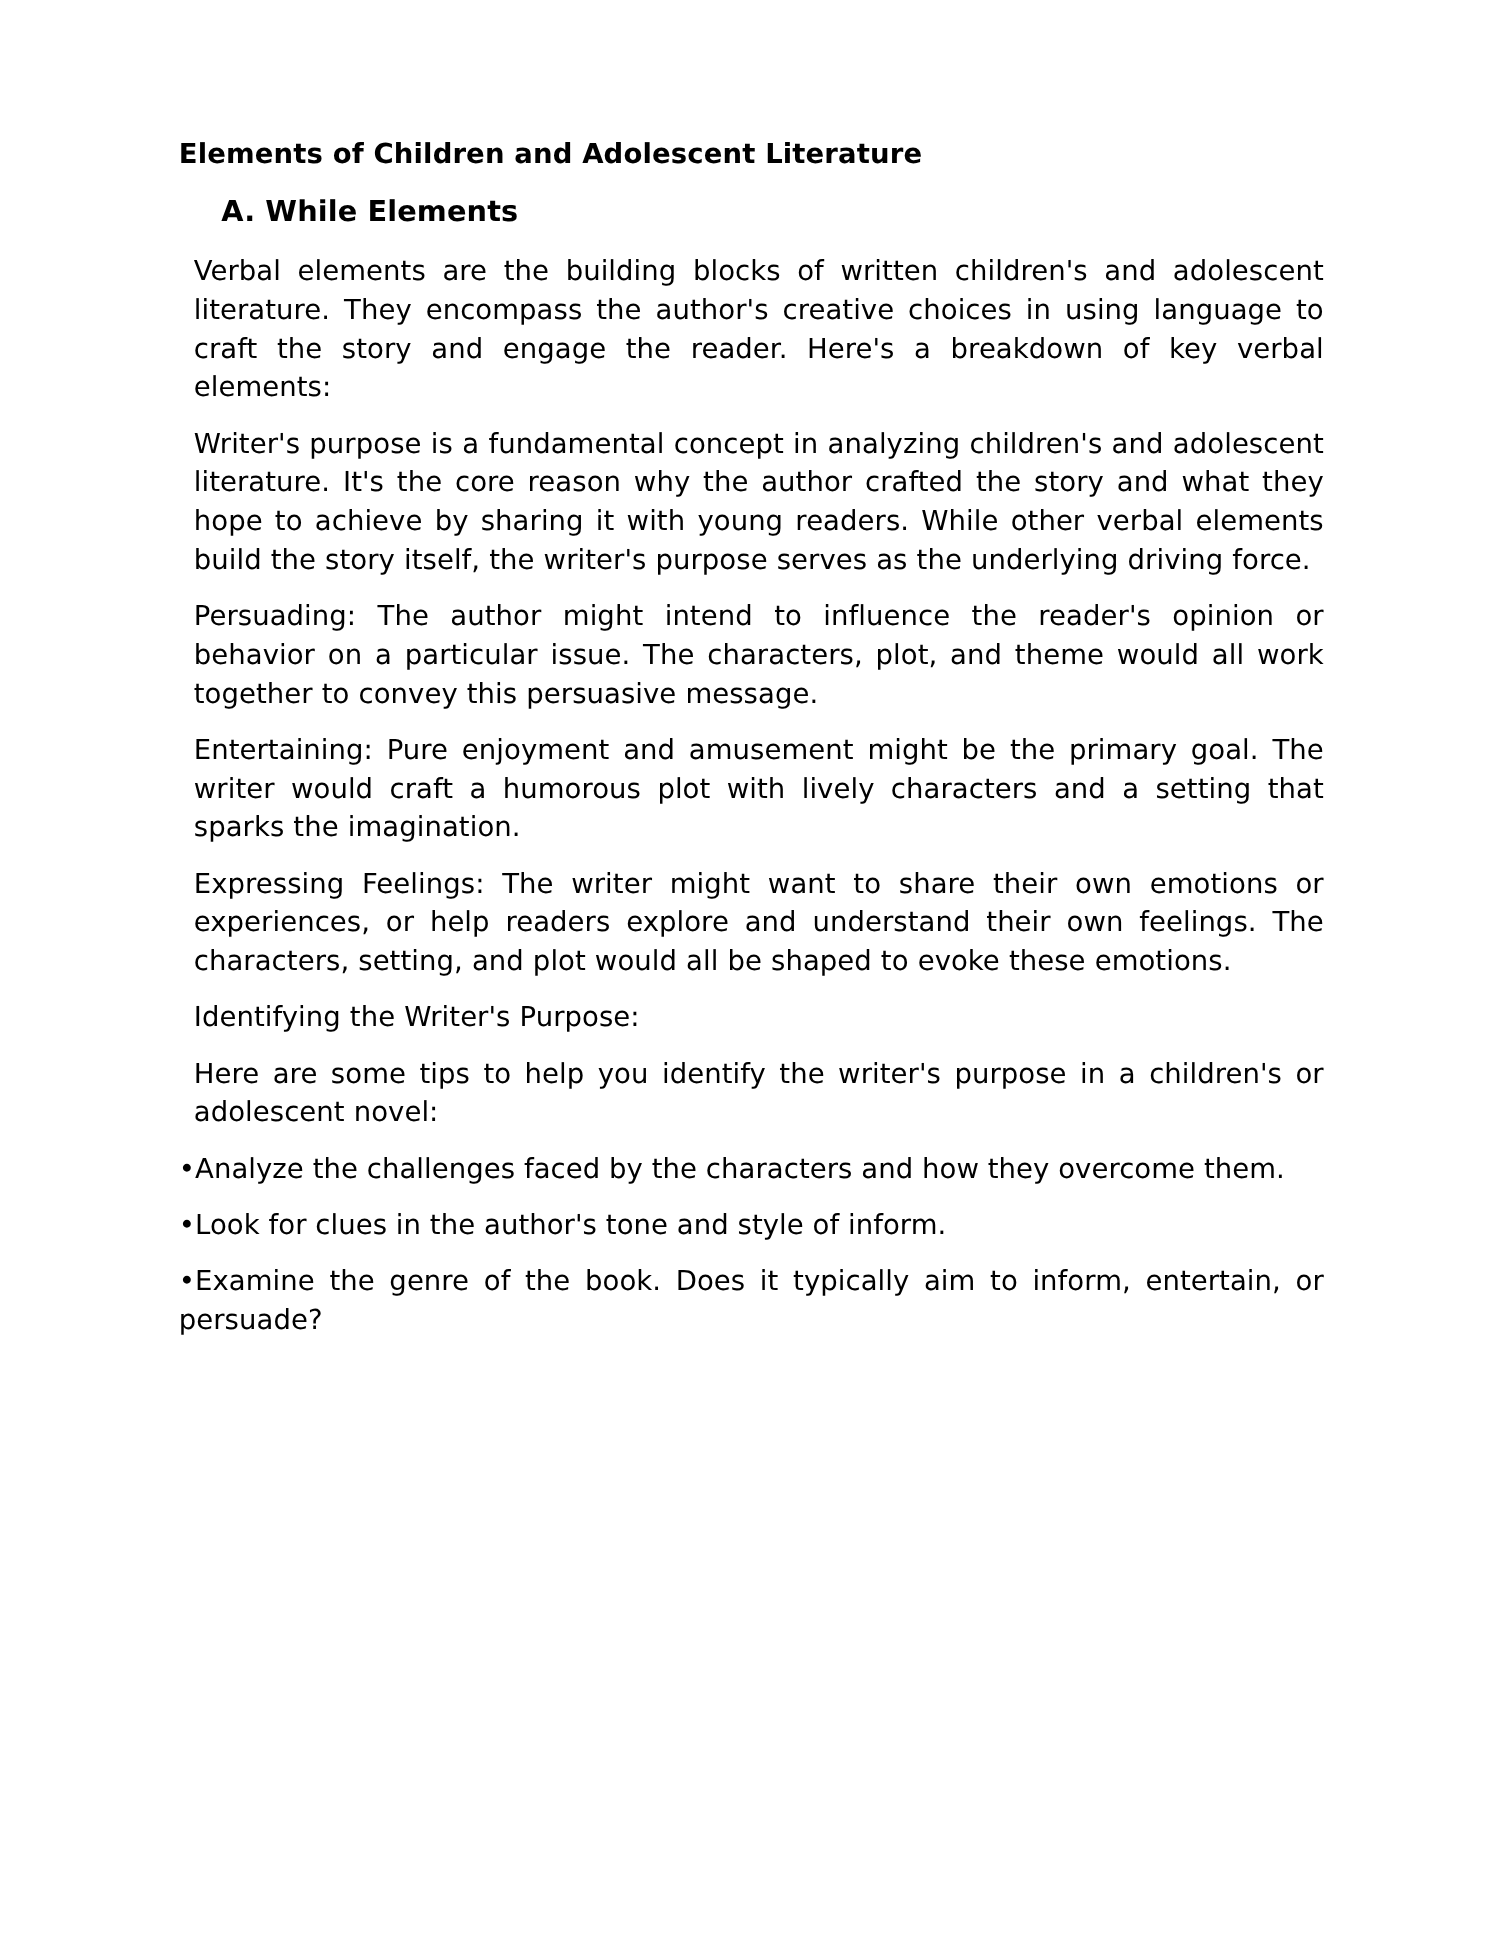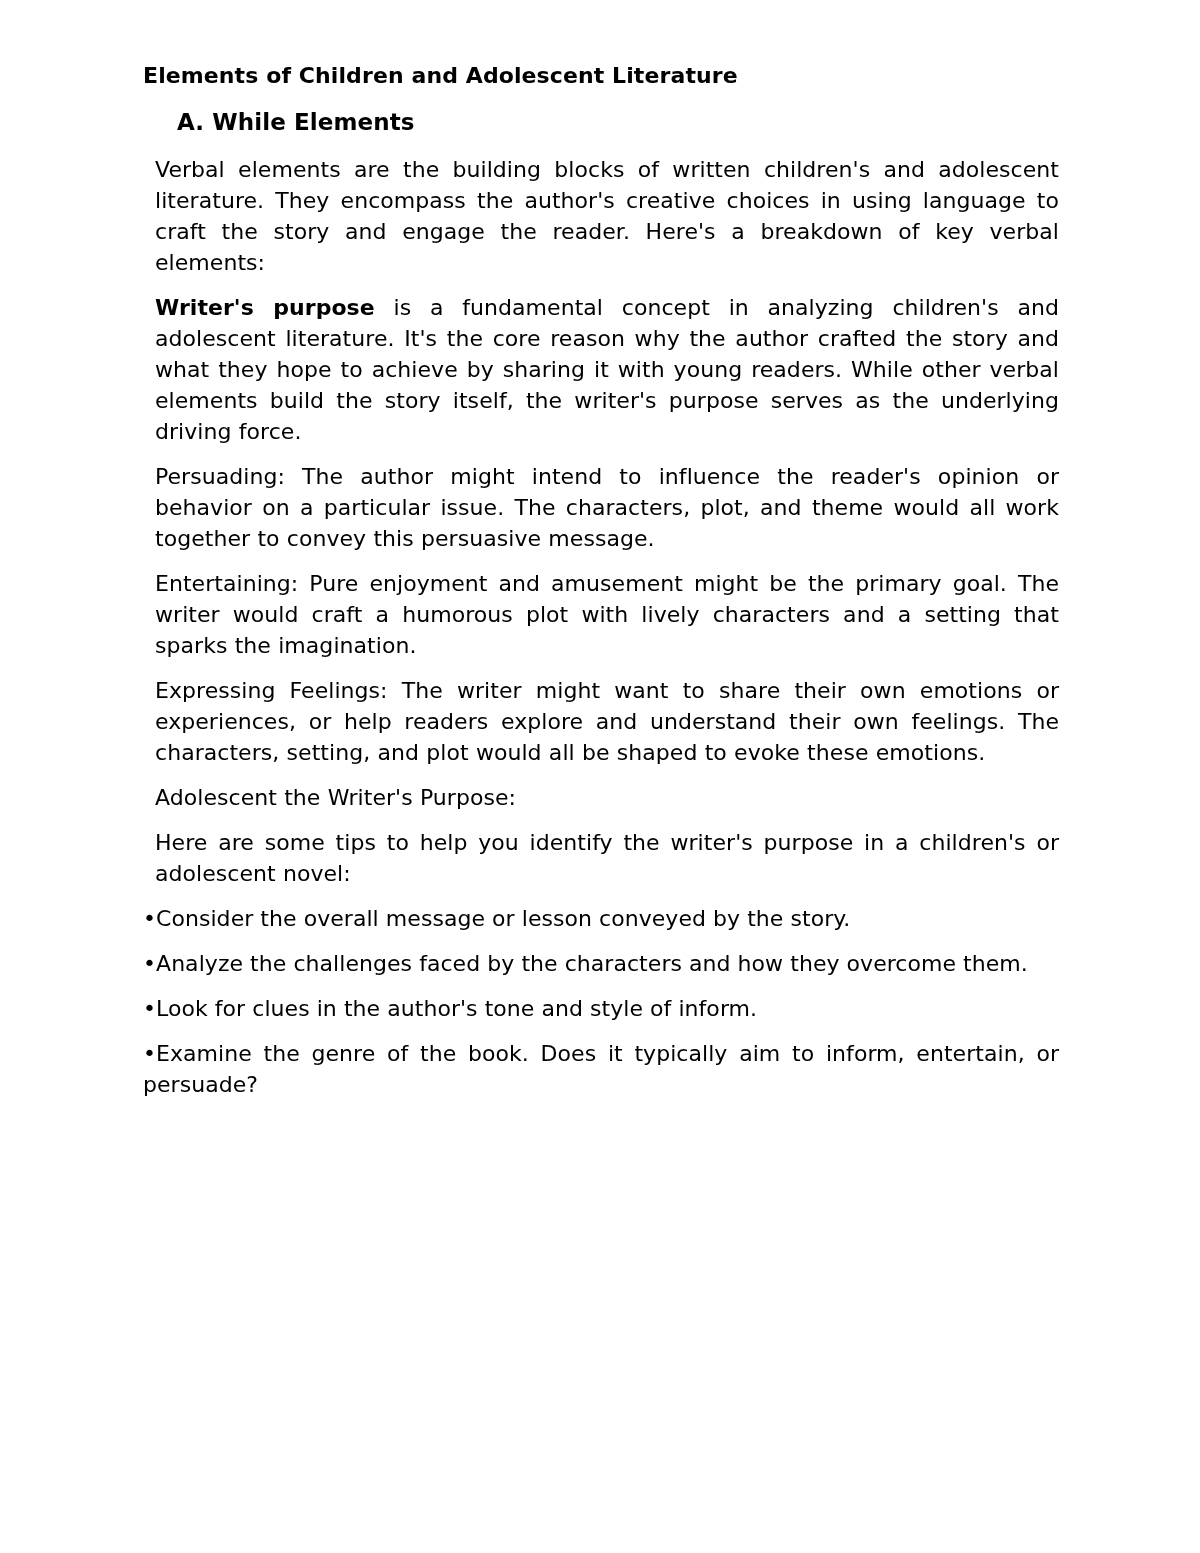--- a/index.html
+++ b/index.html
@@ -14,21 +14,21 @@
     font-family: "DejaVu Sans", sans-serif;
     color: #000000;
     -webkit-font-smoothing: none;
   }
   .page {
     position: relative;
     width: 1200px;
     height: 1553px;
     background: #ffffff;
     box-sizing: border-box;
-    padding: 60px 141px 0 143px;
+    padding: 108px 141px 0 143px;
   }
   .doc-title {
     font-size: 22px;
     line-height: 31px;
     font-weight: bold;
     margin: 0 0 16px 0;
     text-align: left;
     letter-spacing: 0.1px;
   }
   .section-heading {
@@ -51,21 +51,21 @@
   }
   p.bullet-par {
     font-size: 22px;
     line-height: 31px;
     margin: 0 0 14px 0;
     text-align: justify;
     text-justify: inter-word;
     letter-spacing: 0.05px;
   }
   .bold-run {
-    font-weight: bold;
+    font-weight: normal;
   }
   .bullet-mark {
     font-weight: normal;
   }
 </style>
 </head>
 <body>
 
 <div class="page">
 
@@ -78,25 +78,24 @@
   <p class="body-par"><span class="bold-run">Writer's purpose</span><span> is a fundamental concept in analyzing children's and adolescent literature. It's the core reason why the author crafted the story and what they hope to achieve by sharing it with young readers. While other verbal elements build the story itself, the writer's purpose serves as the underlying driving force.</span></p>
 
 
 
   <p class="body-par">Persuading: The author might intend to influence the reader's opinion or behavior on a particular issue. The characters, plot, and theme would all work together to convey this persuasive message.</p>
 
   <p class="body-par">Entertaining: Pure enjoyment and amusement might be the primary goal. The writer would craft a humorous plot with lively characters and a setting that sparks the imagination.</p>
 
   <p class="body-par">Expressing Feelings: The writer might want to share their own emotions or experiences, or help readers explore and understand their own feelings. The characters, setting, and plot would all be shaped to evoke these emotions.</p>
 
-  <p class="body-par">Adolescent the Writer's Purpose:</p>
+  <p class="body-par">Identifying the Writer's Purpose:</p>
 
   <p class="body-par">Here are some tips to help you identify the writer's purpose in a children's or adolescent novel:</p>
 
-  <p class="bullet-par"><span class="bullet-mark">•</span><span>Consider the overall message or lesson conveyed by the story.</span></p>
 
   <p class="bullet-par"><span class="bullet-mark">•</span><span>Analyze the challenges faced by the characters and how they overcome them.</span></p>
 
   <p class="bullet-par"><span class="bullet-mark">•</span><span>Look for clues in the author's tone and style of inform.</span></p>
 
   <p class="bullet-par last"><span class="bullet-mark">•</span><span>Examine the genre of the book. Does it typically aim to inform, entertain, or persuade?</span></p>
 
 </div>
 
 </body></html>

